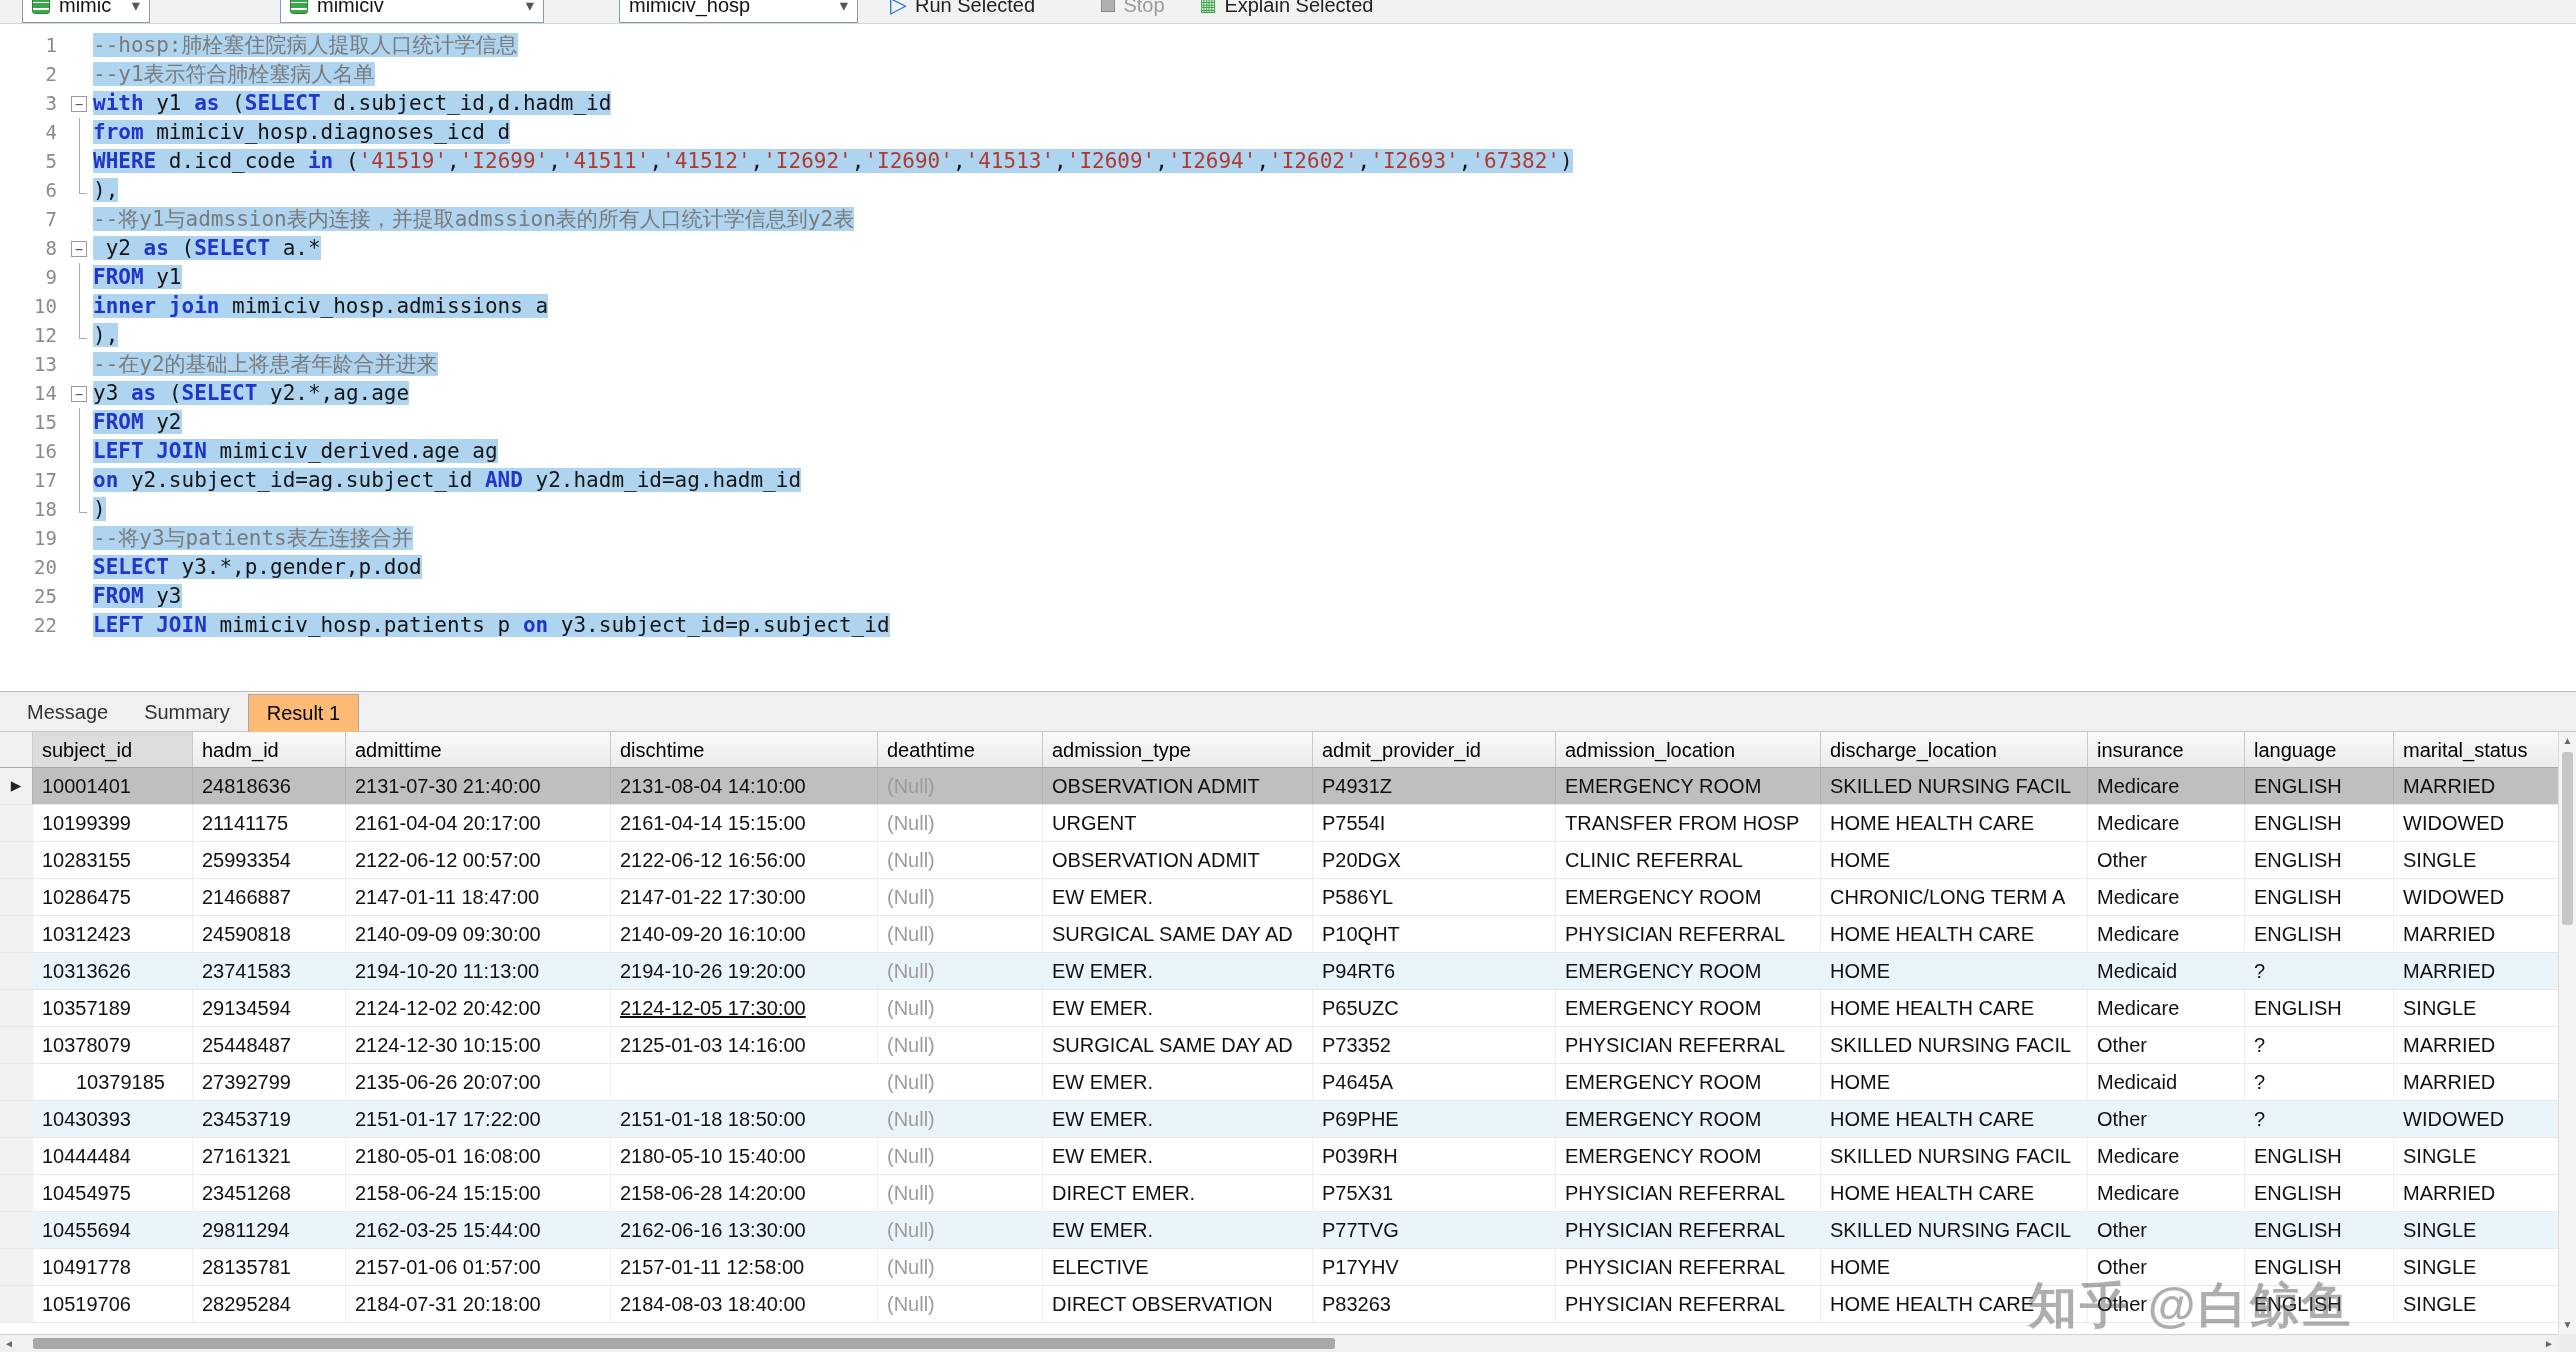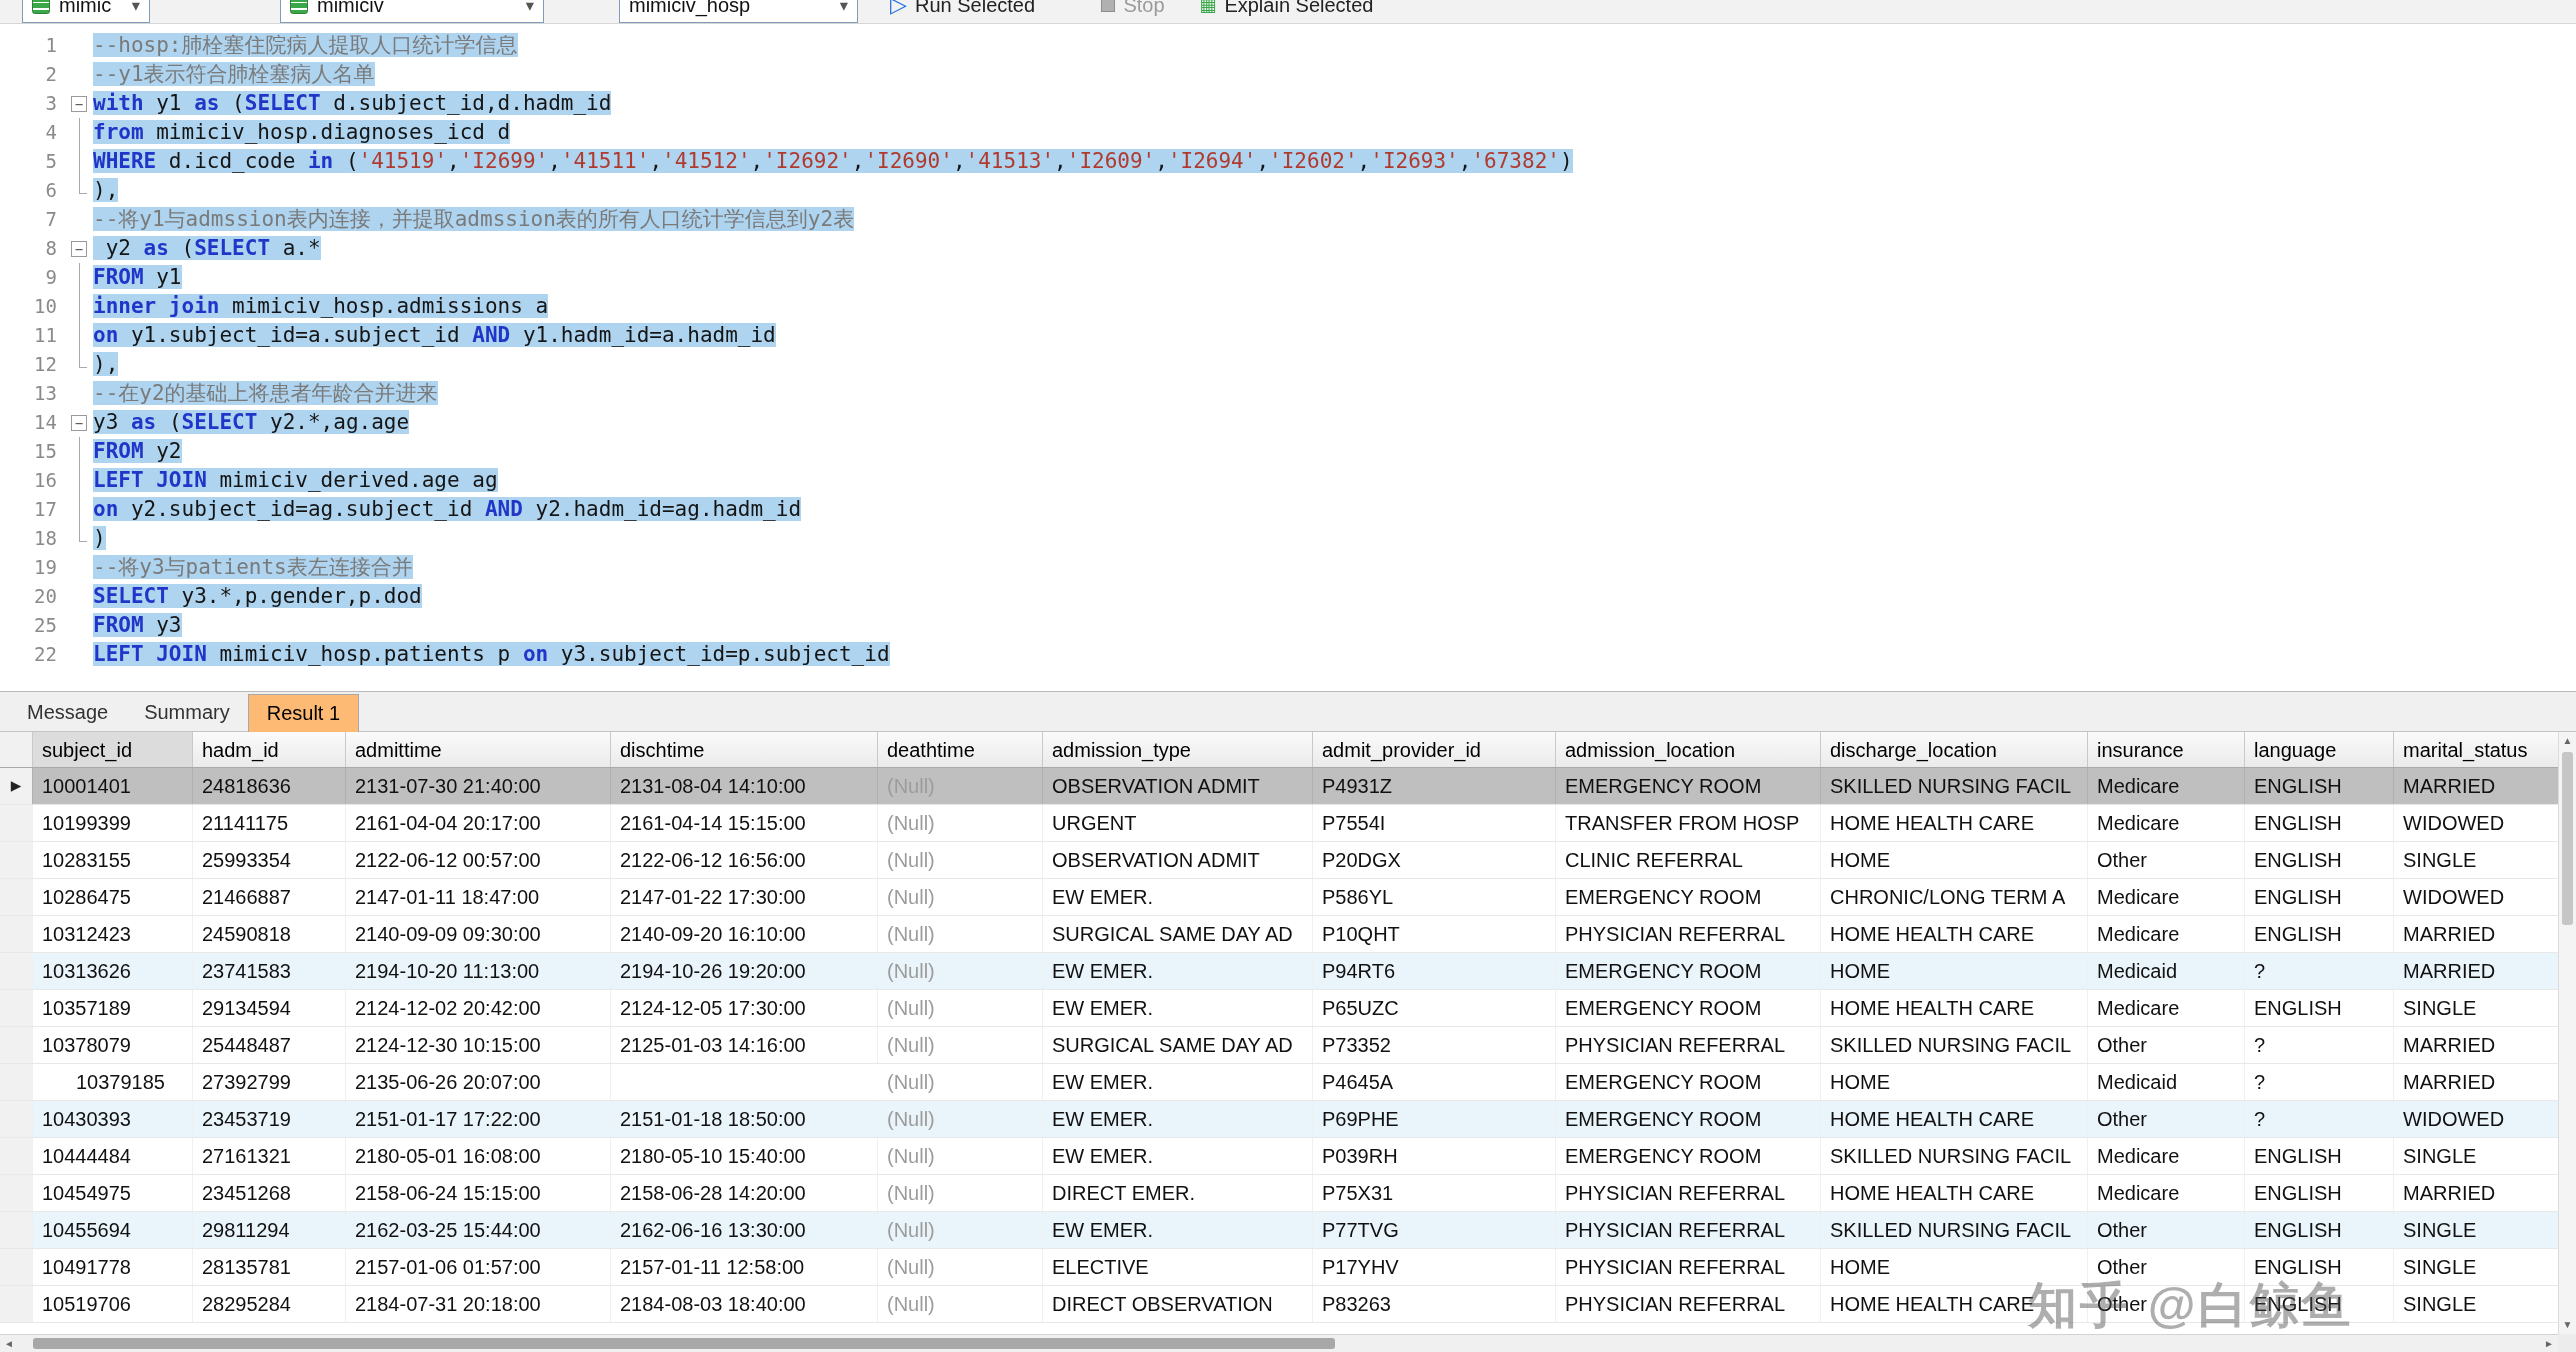--- a/index.html
+++ b/index.html
@@ -125,21 +125,20 @@
         <div class="ed-line"><div class="ed-num">1</div><div class="ed-fold"></div><div class="ed-text"><span class="sel"><span class="tok-c">--hosp:肺栓塞住院病人提取人口统计学信息</span></span></div></div>
         <div class="ed-line"><div class="ed-num">2</div><div class="ed-fold"></div><div class="ed-text"><span class="sel"><span class="tok-c">--y1表示符合肺栓塞病人名单</span></span></div></div>
         <div class="ed-line"><div class="ed-num">3</div><div class="ed-fold start"><span class="fold-box">−</span></div><div class="ed-text"><span class="sel"><span class="tok-k">with</span><span class="tok-p"> y1 </span><span class="tok-k">as</span><span class="tok-p"> (</span><span class="tok-k">SELECT</span><span class="tok-p"> d.subject_id,d.hadm_id</span></span></div></div>
         <div class="ed-line"><div class="ed-num">4</div><div class="ed-fold mid"></div><div class="ed-text"><span class="sel"><span class="tok-k">from</span><span class="tok-p"> mimiciv_hosp.diagnoses_icd d</span></span></div></div>
         <div class="ed-line"><div class="ed-num">5</div><div class="ed-fold mid"></div><div class="ed-text"><span class="sel"><span class="tok-k">WHERE</span><span class="tok-p"> d.icd_code </span><span class="tok-k">in</span><span class="tok-p"> (</span><span class="tok-s">'41519'</span><span class="tok-p">,</span><span class="tok-s">'I2699'</span><span class="tok-p">,</span><span class="tok-s">'41511'</span><span class="tok-p">,</span><span class="tok-s">'41512'</span><span class="tok-p">,</span><span class="tok-s">'I2692'</span><span class="tok-p">,</span><span class="tok-s">'I2690'</span><span class="tok-p">,</span><span class="tok-s">'41513'</span><span class="tok-p">,</span><span class="tok-s">'I2609'</span><span class="tok-p">,</span><span class="tok-s">'I2694'</span><span class="tok-p">,</span><span class="tok-s">'I2602'</span><span class="tok-p">,</span><span class="tok-s">'I2693'</span><span class="tok-p">,</span><span class="tok-s">'67382'</span><span class="tok-p">)</span></span></div></div>
         <div class="ed-line"><div class="ed-num">6</div><div class="ed-fold end"></div><div class="ed-text"><span class="sel"><span class="tok-p">),</span></span></div></div>
         <div class="ed-line"><div class="ed-num">7</div><div class="ed-fold"></div><div class="ed-text"><span class="sel"><span class="tok-c">--将y1与admssion表内连接，并提取admssion表的所有人口统计学信息到y2表</span></span></div></div>
         <div class="ed-line"><div class="ed-num">8</div><div class="ed-fold start"><span class="fold-box">−</span></div><div class="ed-text"><span class="sel"><span class="tok-p"> y2 </span><span class="tok-k">as</span><span class="tok-p"> (</span><span class="tok-k">SELECT</span><span class="tok-p"> a.*</span></span></div></div>
         <div class="ed-line"><div class="ed-num">9</div><div class="ed-fold mid"></div><div class="ed-text"><span class="sel"><span class="tok-k">FROM</span><span class="tok-p"> y1</span></span></div></div>
         <div class="ed-line"><div class="ed-num">10</div><div class="ed-fold mid"></div><div class="ed-text"><span class="sel"><span class="tok-k">inner join</span><span class="tok-p"> mimiciv_hosp.admissions a</span></span></div></div>
-        <div class="ed-line"><div class="ed-num">11</div><div class="ed-fold mid"></div><div class="ed-text"><span class="sel"><span class="tok-k">on</span><span class="tok-p"> y1.subject_id=a.subject_id </span><span class="tok-k">AND</span><span class="tok-p"> y1.hadm_id=a.hadm_id</span></span></div></div>
         <div class="ed-line"><div class="ed-num">12</div><div class="ed-fold end"></div><div class="ed-text"><span class="sel"><span class="tok-p">),</span></span></div></div>
         <div class="ed-line"><div class="ed-num">13</div><div class="ed-fold"></div><div class="ed-text"><span class="sel"><span class="tok-c">--在y2的基础上将患者年龄合并进来</span></span></div></div>
         <div class="ed-line"><div class="ed-num">14</div><div class="ed-fold start"><span class="fold-box">−</span></div><div class="ed-text"><span class="sel"><span class="tok-p">y3 </span><span class="tok-k">as</span><span class="tok-p"> (</span><span class="tok-k">SELECT</span><span class="tok-p"> y2.*,ag.age</span></span></div></div>
         <div class="ed-line"><div class="ed-num">15</div><div class="ed-fold mid"></div><div class="ed-text"><span class="sel"><span class="tok-k">FROM</span><span class="tok-p"> y2</span></span></div></div>
         <div class="ed-line"><div class="ed-num">16</div><div class="ed-fold mid"></div><div class="ed-text"><span class="sel"><span class="tok-k">LEFT JOIN</span><span class="tok-p"> mimiciv_derived.age ag</span></span></div></div>
         <div class="ed-line"><div class="ed-num">17</div><div class="ed-fold mid"></div><div class="ed-text"><span class="sel"><span class="tok-k">on</span><span class="tok-p"> y2.subject_id=ag.subject_id </span><span class="tok-k">AND</span><span class="tok-p"> y2.hadm_id=ag.hadm_id</span></span></div></div>
         <div class="ed-line"><div class="ed-num">18</div><div class="ed-fold end"></div><div class="ed-text"><span class="sel"><span class="tok-p">)</span></span></div></div>
         <div class="ed-line"><div class="ed-num">19</div><div class="ed-fold"></div><div class="ed-text"><span class="sel"><span class="tok-c">--将y3与patients表左连接合并</span></span></div></div>
         <div class="ed-line"><div class="ed-num">20</div><div class="ed-fold"></div><div class="ed-text"><span class="sel"><span class="tok-k">SELECT</span><span class="tok-p"> y3.*,p.gender,p.dod</span></span></div></div>
         <div class="ed-line"><div class="ed-num">25</div><div class="ed-fold"></div><div class="ed-text"><span class="sel"><span class="tok-k">FROM</span><span class="tok-p"> y3</span></span></div></div>
@@ -258,21 +257,21 @@
           <div class="g-cell" style="width: 267px;">HOME</div>
           <div class="g-cell" style="width: 157px;">Medicaid</div>
           <div class="g-cell" style="width: 149px;">?</div>
           <div class="g-cell" style="width: 182px;">MARRIED</div>
         </div>
         <div class="g-row">
           <div class="g-cell g-marker"></div>
           <div class="g-cell" style="width: 160px;">10357189</div>
           <div class="g-cell" style="width: 153px;">29134594</div>
           <div class="g-cell" style="width: 265px;">2124-12-02 20:42:00</div>
-          <div class="g-cell" style="width: 267px;">2124-12-05 17:30:00</div>
+          <div class="g-cell" style="width: 267px; text-decoration: underline;">2124-12-05 17:30:00</div>
           <div class="g-cell null" style="width: 165px;">(Null)</div>
           <div class="g-cell" style="width: 270px;">EW EMER.</div>
           <div class="g-cell" style="width: 243px;">P65UZC</div>
           <div class="g-cell" style="width: 265px;">EMERGENCY ROOM</div>
           <div class="g-cell" style="width: 267px;">HOME HEALTH CARE</div>
           <div class="g-cell" style="width: 157px;">Medicare</div>
           <div class="g-cell" style="width: 149px;">ENGLISH</div>
           <div class="g-cell" style="width: 182px;">SINGLE</div>
         </div>
         <div class="g-row">

